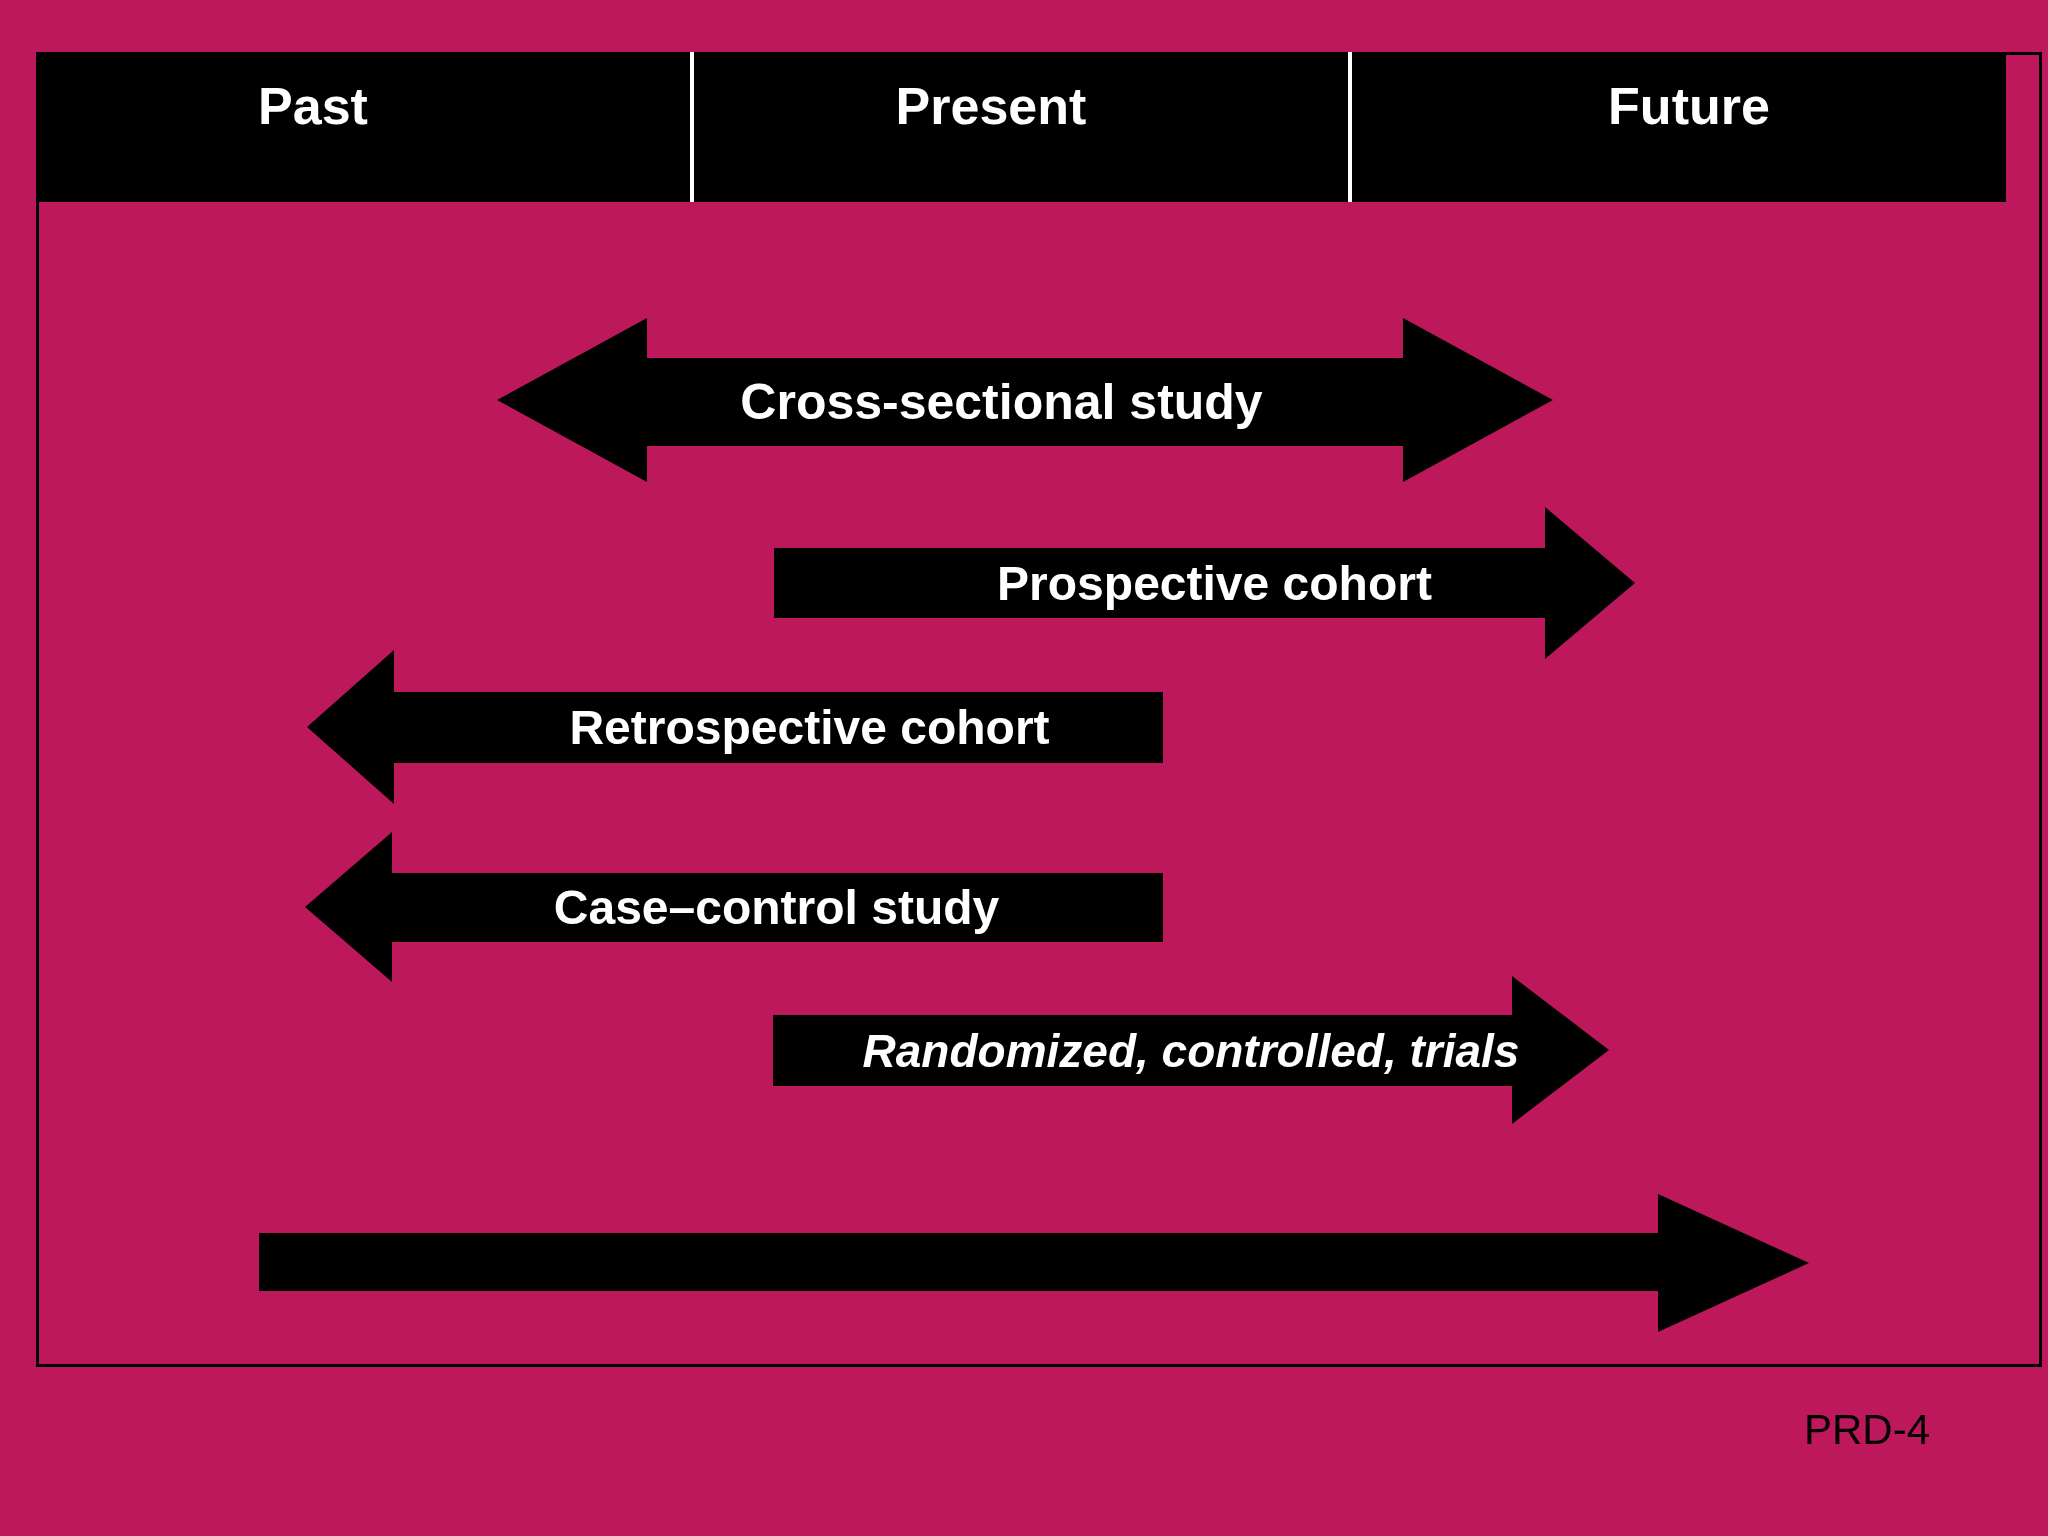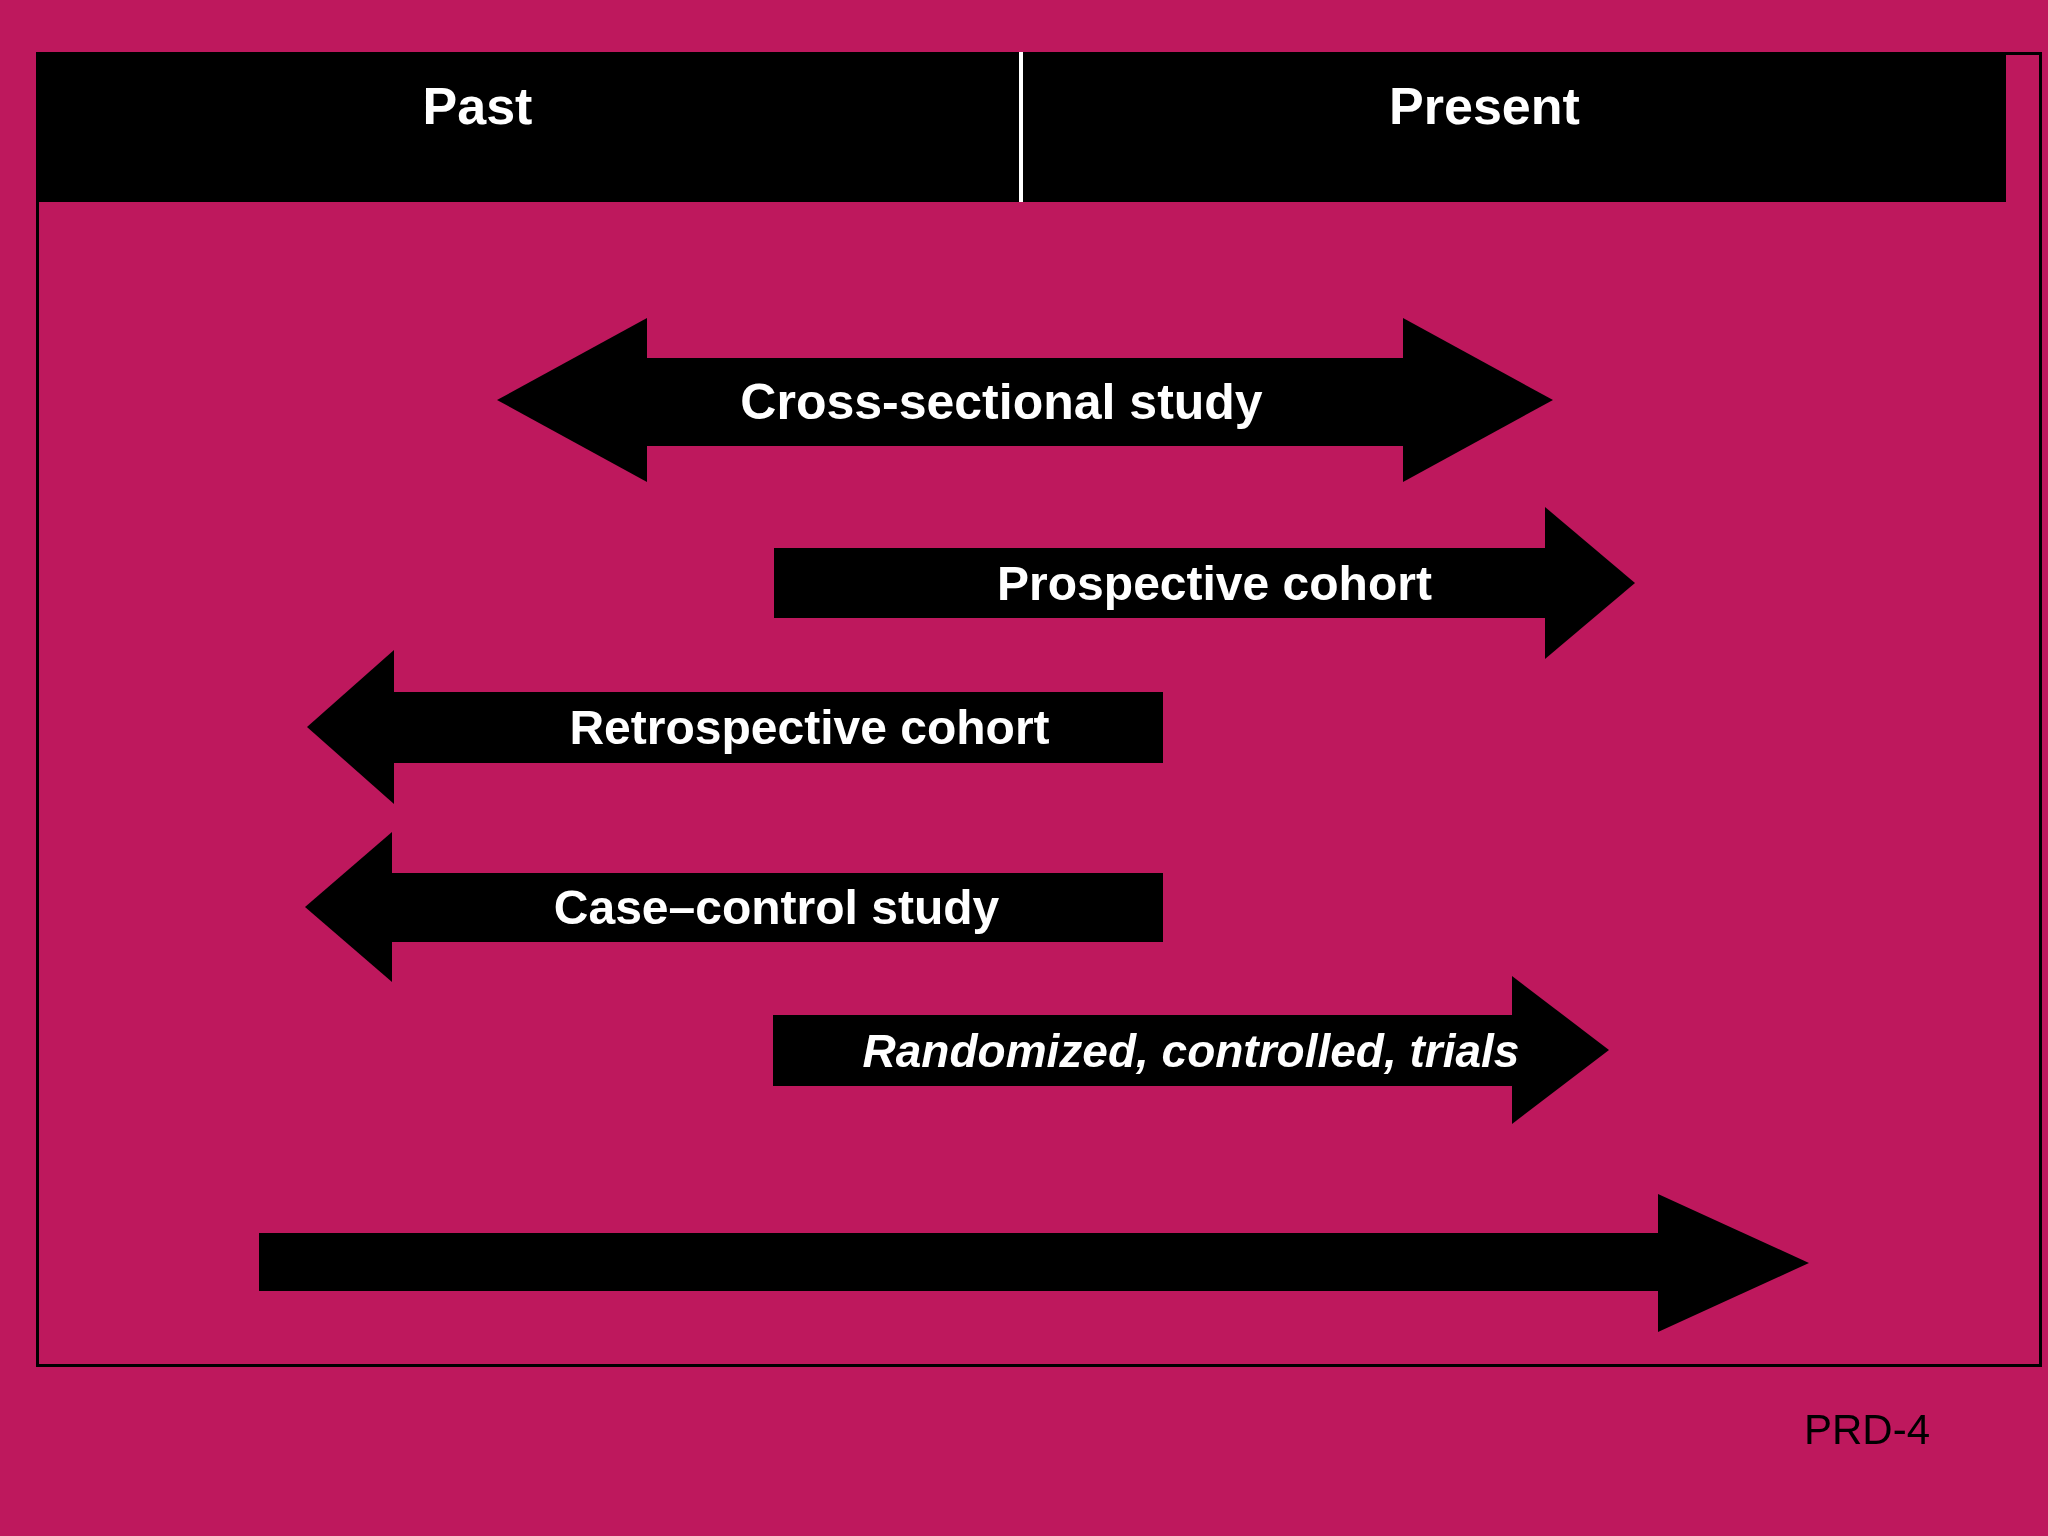--- a/index.html
+++ b/index.html
@@ -105,20 +105,23 @@
 
   <div class="frame"></div>
 
   <div class="header">
     <div class="header-col">
       <span class="lbl">Past</span>
     </div>
     <div class="header-col">
       <span class="lbl">Present</span>
     </div>
+    <div class="header-col">
+      <span class="lbl">Future</span>
+    </div>
   </div>
 
   <div>
     <div class="tri a1-head-left"></div>
     <div class="shaft a1-shaft"></div>
     <div class="tri a1-head-right"></div>
     <div class="alabel a1-label">Cross-sectional study</div>
   </div>
 
   <div>

